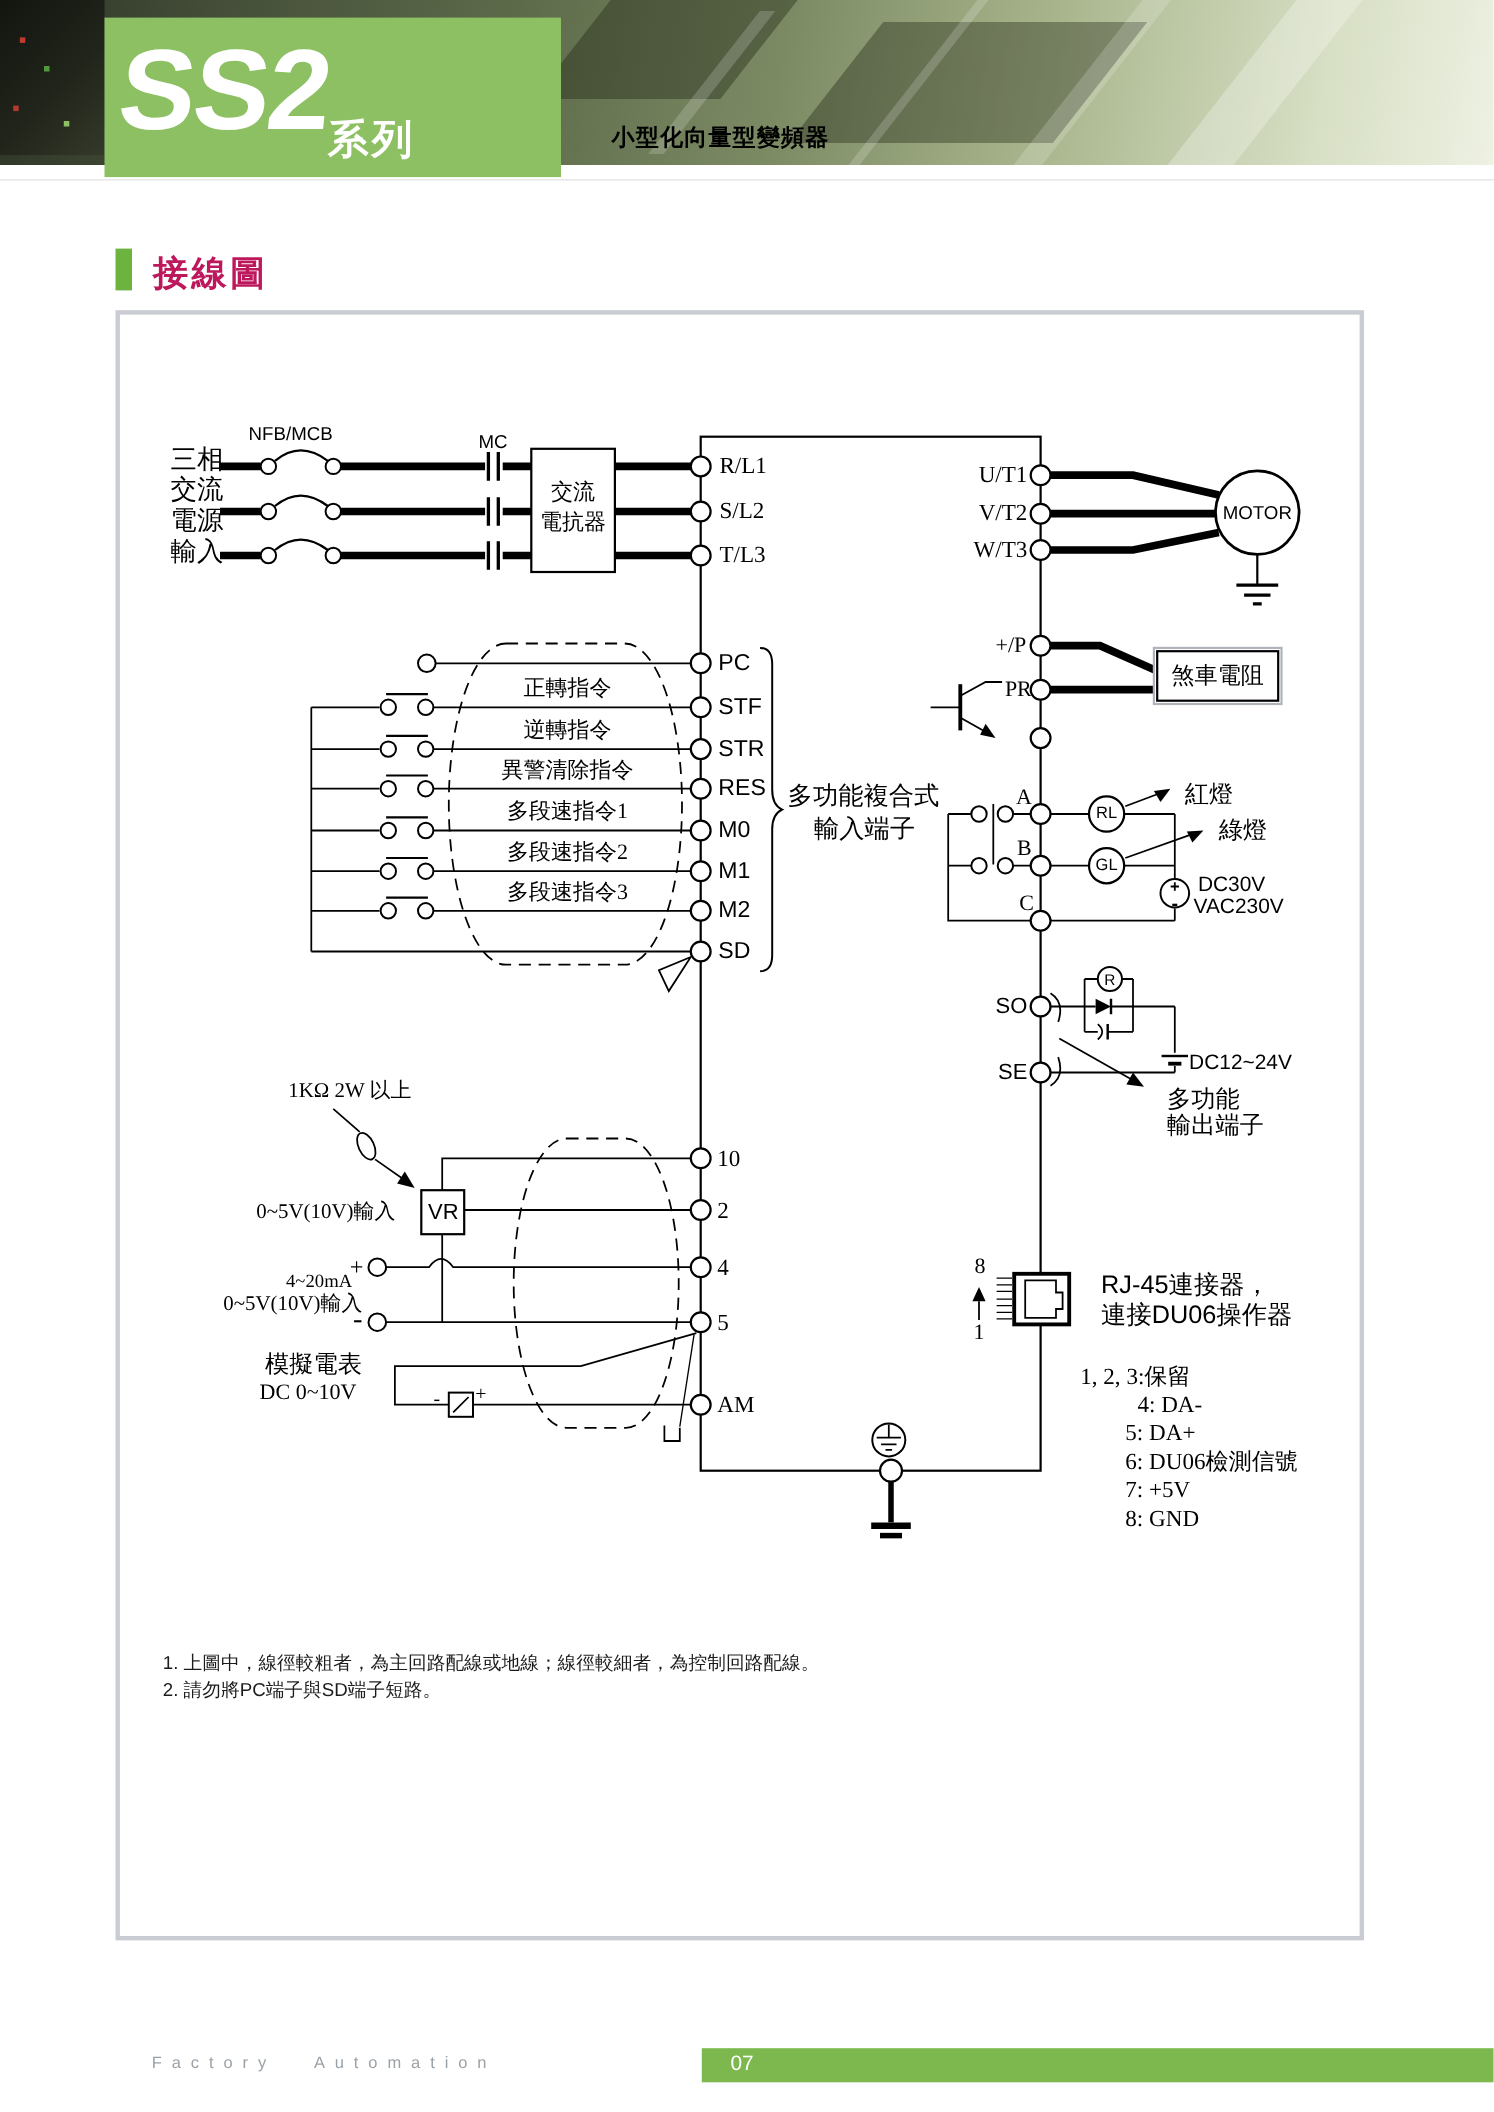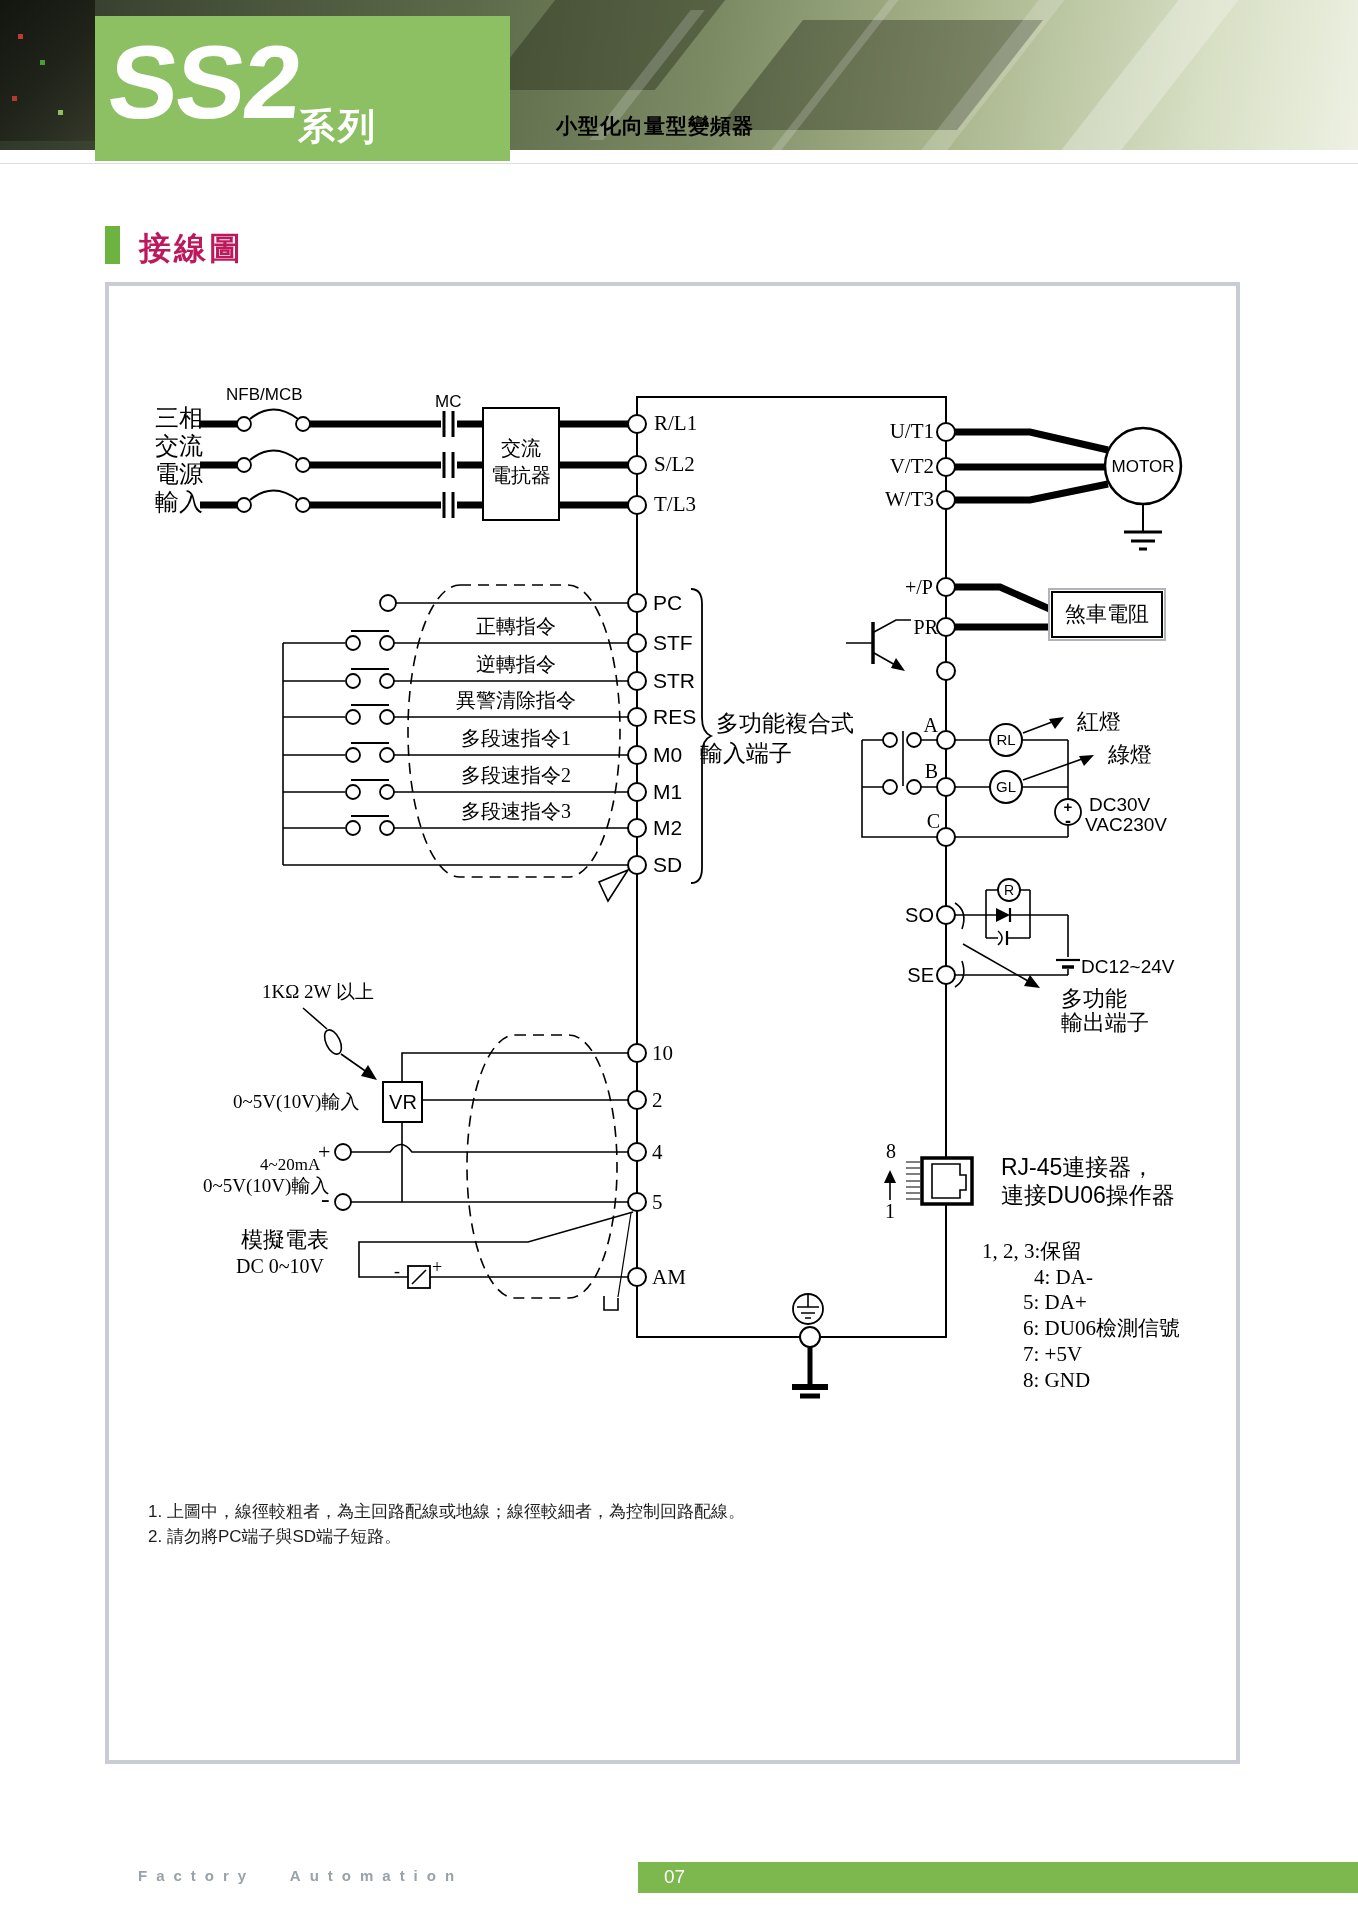--- a/index.html
+++ b/index.html
@@ -45,21 +45,21 @@
   .thick { stroke:#000; stroke-width:7; fill:none; }
   .dash { stroke:#000; stroke-width:1.6; fill:none; stroke-dasharray:11 7; }
   .term { fill:#ffffff; stroke:#000; stroke-width:2; }
   .sw   { fill:#ffffff; stroke:#000; stroke-width:1.8; }
   .wbox { fill:#ffffff; stroke:#000; stroke-width:2; }
   
   .note-bar { position:absolute; left:135px; top:1468px; width:1067px; height:25px; background:#7cb84e; }
   .note-title { position:absolute; left:9px; top:2px; color:#ffffff; font-size:17px; font-weight:700; letter-spacing:1px; }
   .note-item { position:absolute; left:148px; font-size:17px; color:#1c1c1c; }
   
-  .foot-brand { position:absolute; left:138px; top:1868px; font-size:15px; color:#9aa2a8; letter-spacing:9px; word-spacing:22px;font-weight:bold; }
+  .foot-brand { position:absolute; left:138px; top:1868px; font-size:15px; color:#9aa2a8; letter-spacing:9px; word-spacing:22px; }
   .foot-bar { position:absolute; left:638px; top:1862px; width:720px; height:31px; background:#7cb84e; }
   .foot-page { position:absolute; left:26px; top:4px; color:#ffffff; font-size:19px; }
 </style>
 </head>
 <body>
 
 <div id="page">
 
   <div>
     <div class="hdr-photo">
@@ -283,21 +283,21 @@
   <div class="lbl sans" style="left:653px; top:816px; font-size:21px;">M2</div>
   <div class="lbl sans" style="left:653px; top:853px; font-size:21px;">SD</div>
 
   <div class="lbl serif ctr" style="left:406px; top:615px; width:220px; font-size:20px;">正轉指令</div>
   <div class="lbl serif ctr" style="left:406px; top:653px; width:220px; font-size:20px;">逆轉指令</div>
   <div class="lbl serif ctr" style="left:406px; top:689px; width:220px; font-size:20px;">異警清除指令</div>
   <div class="lbl serif ctr" style="left:406px; top:727px; width:220px; font-size:20px;">多段速指令1</div>
   <div class="lbl serif ctr" style="left:406px; top:764px; width:220px; font-size:20px;">多段速指令2</div>
   <div class="lbl serif ctr" style="left:406px; top:800px; width:220px; font-size:20px;">多段速指令3</div>
   <div class="lbl serif" style="left:716px; top:711px; font-size:23px;">多功能複合式</div>
-  <div class="lbl serif" style="left:700px; top:741px; font-size:23px;">輸入端子</div>
+  <div class="lbl serif" style="left:740px; top:741px; font-size:23px;">輸入端子</div>
 
   <div class="lbl serif ra" style="left:938px; top:714px; font-size:20px;">A</div>
   <div class="lbl serif ra" style="left:938px; top:760px; font-size:20px;">B</div>
   <div class="lbl serif ra" style="left:940px; top:810px; font-size:20px;">C</div>
   <div class="lbl sans ctr" style="left:990px; top:732px; width:32px; font-size:15px;">RL</div>
   <div class="lbl sans ctr" style="left:990px; top:779px; width:32px; font-size:15px;">GL</div>
   <div class="lbl serif" style="left:1077px; top:710px; font-size:22px;">紅燈</div>
   <div class="lbl serif" style="left:1108px; top:743px; font-size:22px;">綠燈</div>
   <div class="lbl sans" style="left:1089px; top:794px; font-size:19px;">DC30V</div>
   <div class="lbl sans" style="left:1085px; top:814px; font-size:19px;">VAC230V</div>

